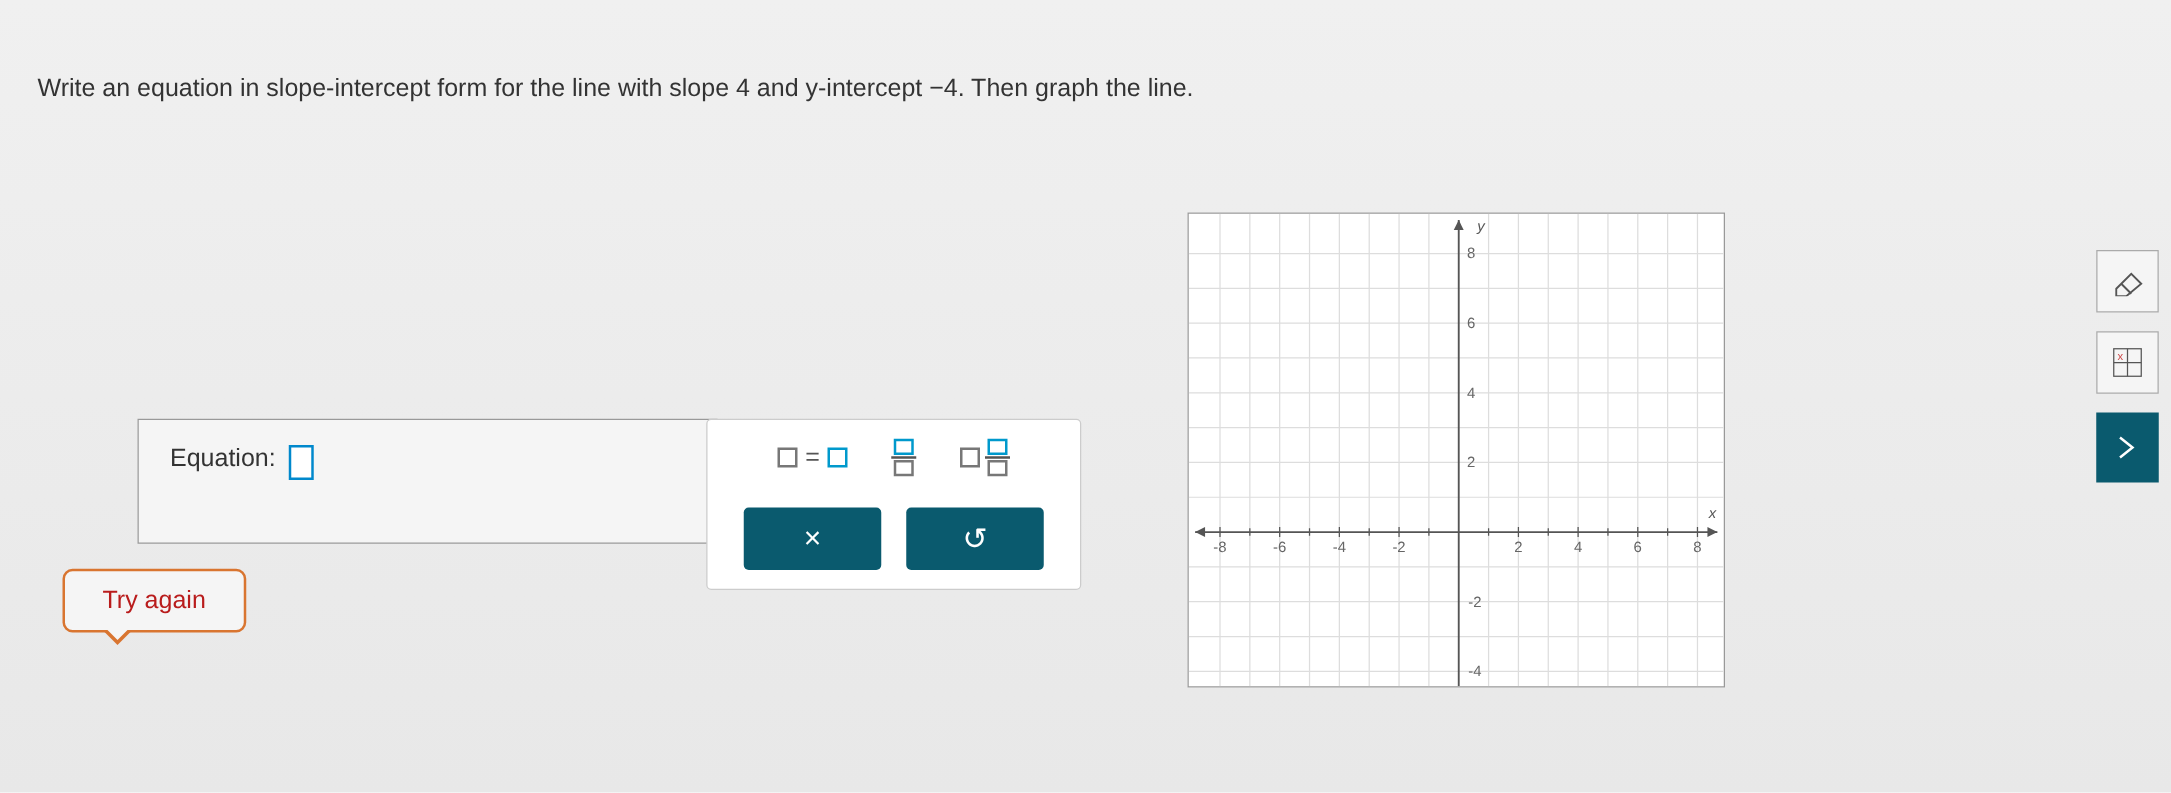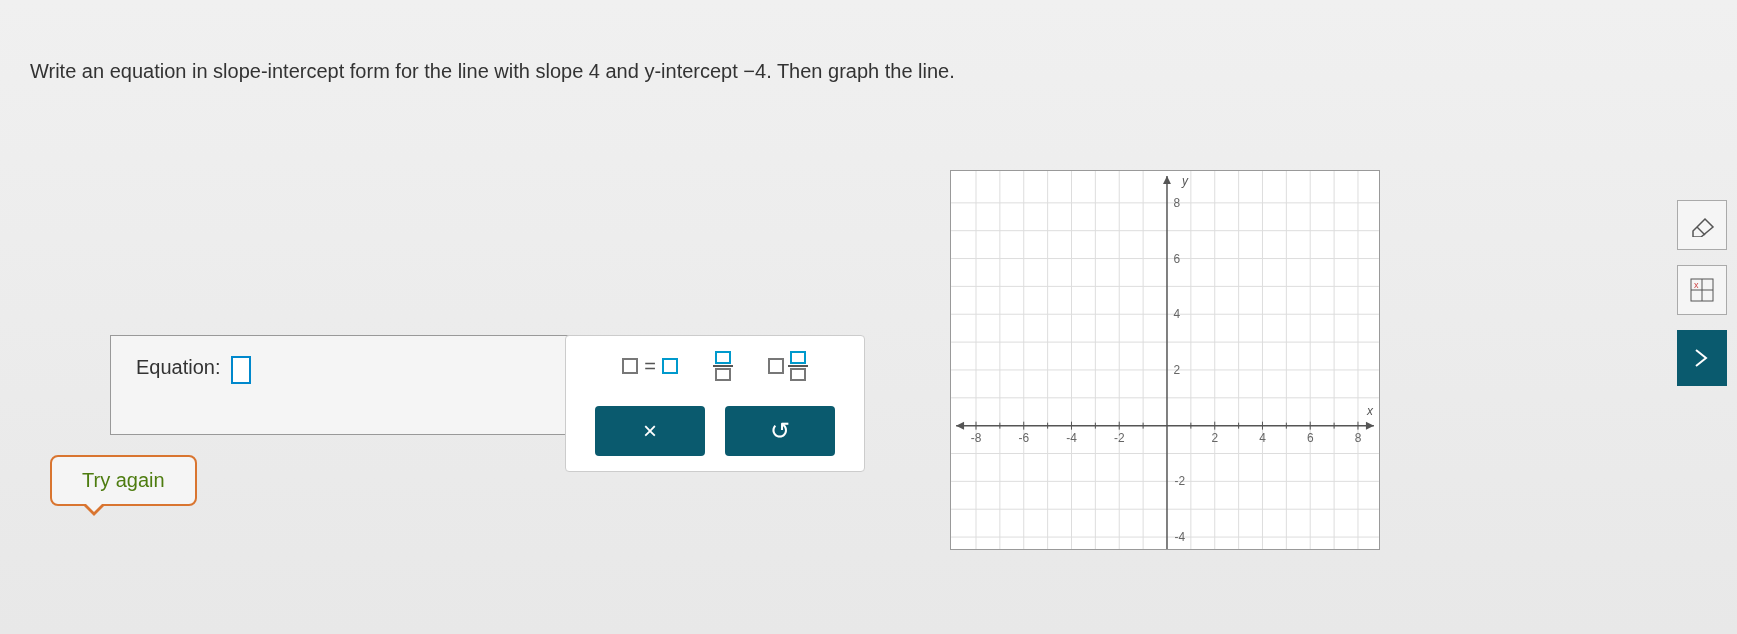--- a/index.html
+++ b/index.html
@@ -50,21 +50,21 @@
     }
     .try-again {
       position: absolute;
       left: 50px;
       top: 455px;
       padding: 12px 30px;
       border: 2px solid #d97530;
       border-radius: 8px;
       background: #f5f5f5;
       font-size: 20px;
-      color: #4d7c0f;
+      color: #b91c1c;
       cursor: pointer;
     }
     .try-again::after {
       content: "";
       position: absolute;
       bottom: -12px;
       left: 30px;
       width: 0;
       height: 0;
       border-left: 12px solid transparent;

